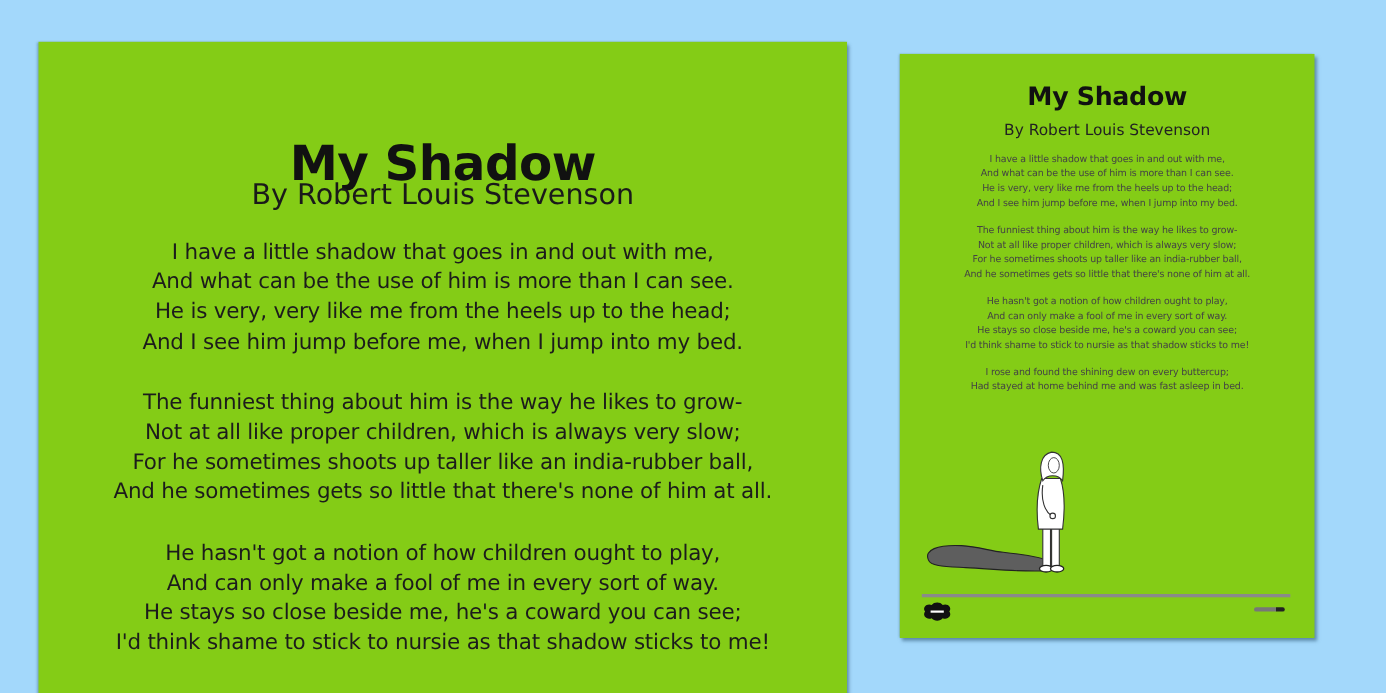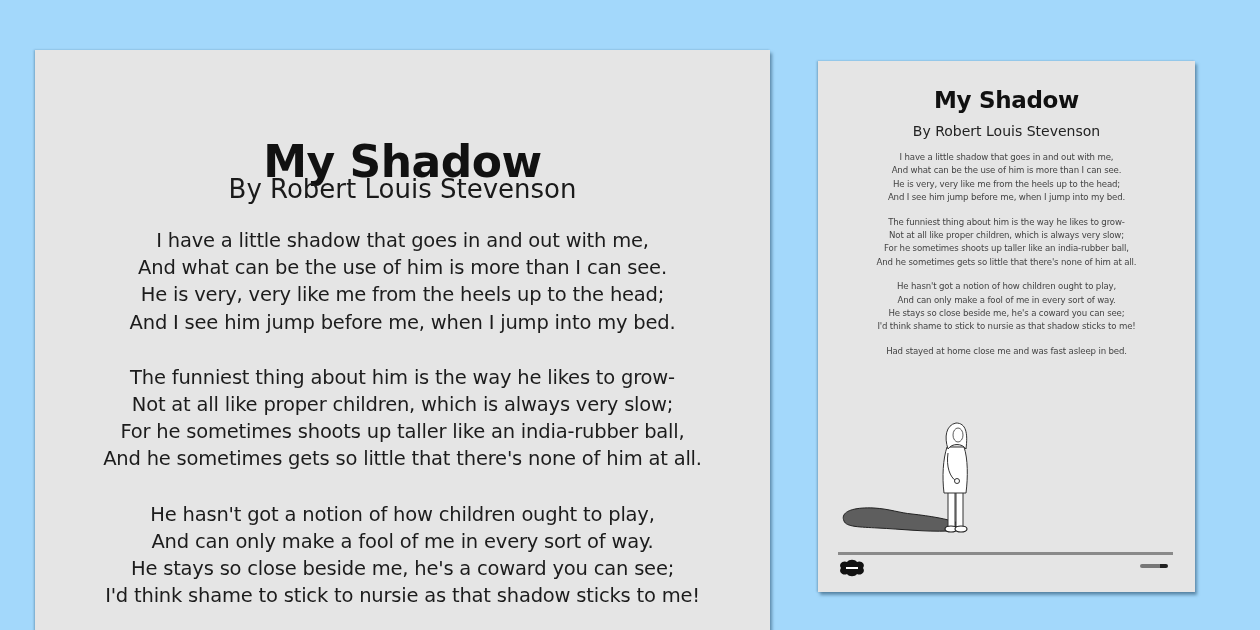--- a/index.html
+++ b/index.html
@@ -4,23 +4,22 @@
 <style>
   html, body { margin: 0; padding: 0; }
   body {
     width: 1260px; height: 630px; overflow: hidden;
     background: #a3d8fb;
     position: relative;
     font-family: "DejaVu Sans", sans-serif;
     color: #1a1a1a;
   }
   .page {
-    position: absolute; background: #e5e5e5;
+    position: absolute; background: #84cc16;
     box-shadow: 2px 3px 3px rgba(40,80,110,0.55), -1px 0 2px rgba(40,80,110,0.35);
-    margin-top: 12px;
   }
   #big-page { left: 35px; top: 38px; width: 735px; height: 620px; }
   #small-page { left: 818px; top: 49px; width: 377px; height: 531px; }
 
   .big-title {
     position: absolute; left: 0; width: 100%; top: 90px; text-align: center;
     font-family: "DejaVu Sans", sans-serif; font-weight: bold; font-size: 44px;
     letter-spacing: -0.5px; color: #111; line-height: 1;
   }
   .big-author {
@@ -102,21 +101,22 @@
       <div class="small-line">For he sometimes shoots up taller like an india-rubber ball,</div>
       <div class="small-line">And he sometimes gets so little that there's none of him at all.</div>
     </div>
     <div class="small-stanza">
       <div class="small-line">He hasn't got a notion of how children ought to play,</div>
       <div class="small-line">And can only make a fool of me in every sort of way.</div>
       <div class="small-line">He stays so close beside me, he's a coward you can see;</div>
       <div class="small-line">I'd think shame to stick to nursie as that shadow sticks to me!</div>
     </div>
     <div class="small-stanza">
-      <div class="small-line">Had stayed at home close me and was fast asleep in bed.</div>
+      <div class="small-line">I rose and found the shining dew on every buttercup;</div>
+      <div class="small-line">Had stayed at home behind me and was fast asleep in bed.</div>
     </div>
   </div>
 
   <svg class="illustration" viewBox="0 0 160 130">
 
     <path d="M14 108 C10 99, 22 94, 44 95 C60 96, 70 100, 82 101 C100 103, 118 106, 128 110 C134 113, 130 117, 118 118 C96 119, 70 116, 48 115 C30 114, 16 114, 14 108 Z" fill="#5e5e5e" stroke="#222" stroke-width="1"></path>
 
     <rect x="118" y="78" width="7" height="36" fill="#fff" stroke="#333" stroke-width="1"></rect>
     <rect x="126" y="78" width="7" height="36" fill="#fff" stroke="#333" stroke-width="1"></rect>
 

